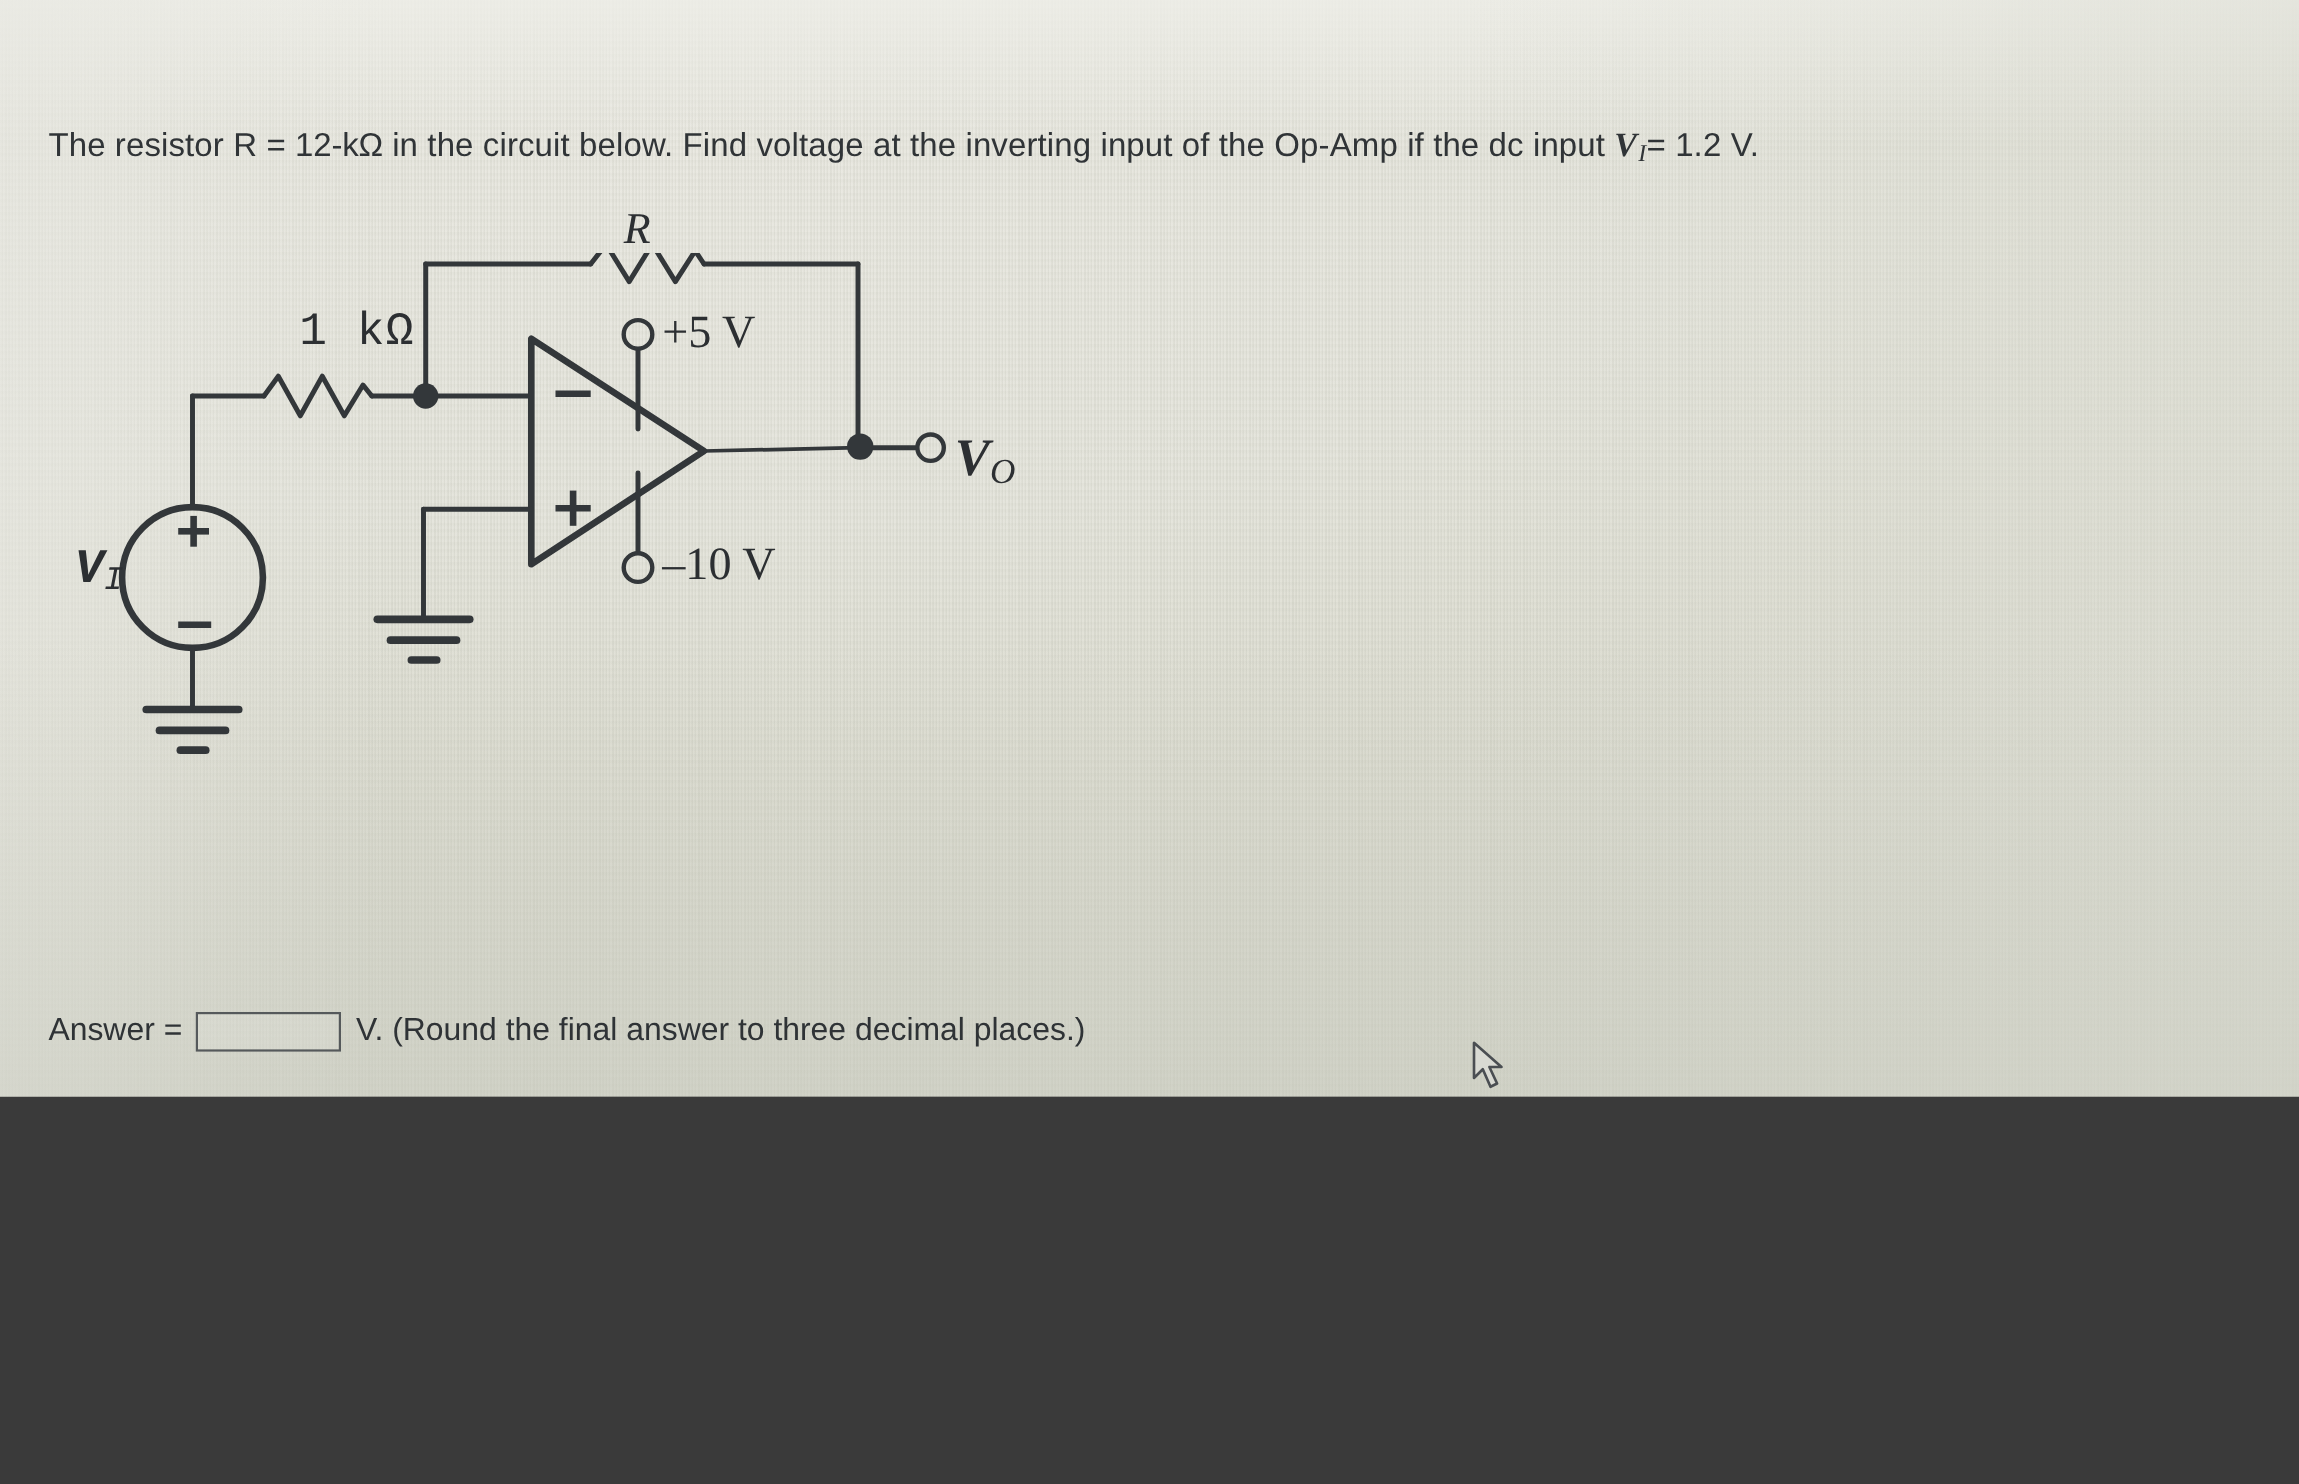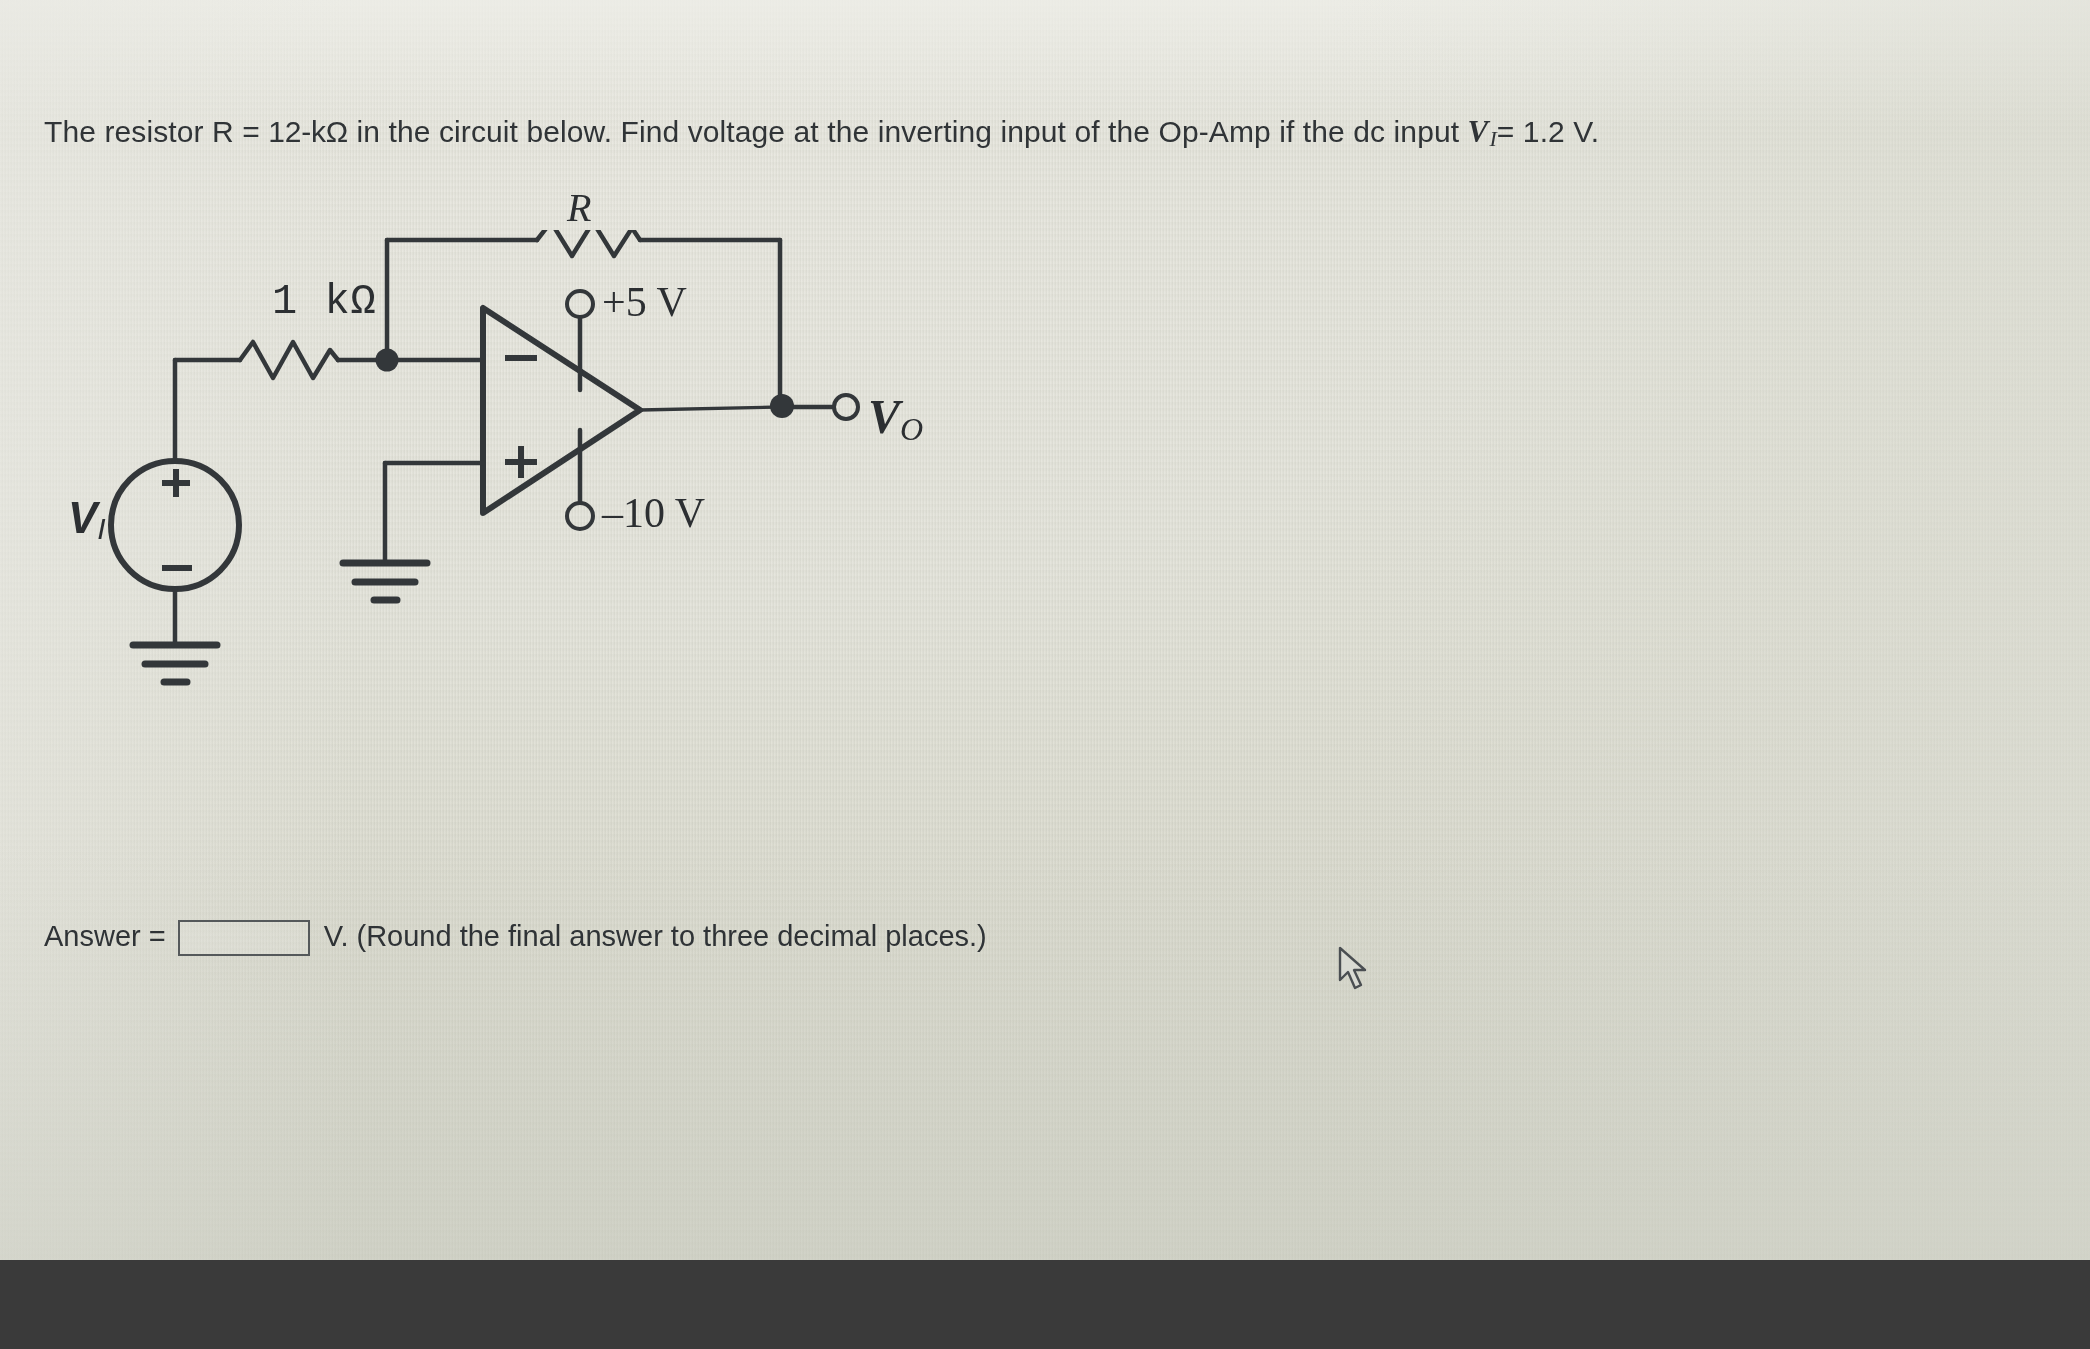--- a/index.html
+++ b/index.html
@@ -3,21 +3,21 @@
 <meta charset="utf-8">
 <style>
   html, body {
     margin: 0;
     padding: 0;
     background: #3a3a3a;
   }
   #screen {
     position: relative;
     width: 2090px;
-    height: 1260px;
+    height: 997px;
     overflow: hidden;
     background:
       
       repeating-linear-gradient(90deg,
         rgba(255,255,255,0.055) 0px,
         rgba(255,255,255,0.055) 1px,
         rgba(120,125,110,0.075) 2px,
         rgba(120,125,110,0.075) 3px),
       repeating-linear-gradient(0deg,
         rgba(255,255,255,0.03) 0px,
@@ -245,21 +245,21 @@
     </svg>
 
     <div style="position:absolute;left:527px;top:-46px;font-family:'Liberation Serif',serif;font-style:italic;font-size:40px;color:#2c2f32;">R</div>
 
     <div style="position:absolute;left:200px;top:48px;font-family:Liberation Mono, monospace;font-size:42px;color:#2c2f32;letter-spacing:1px;margin-left:32px;">1 kΩ</div>
 
     <div style="position:absolute;left:562px;top:48px;font-family:'Liberation Serif',serif;font-size:42px;color:#2c2f32;">+5 V</div>
 
     <div style="position:absolute;left:562px;top:259px;font-family:'Liberation Serif',serif;font-size:42px;color:#2c2f32;">–10 V</div>
 
-    <div style="position:absolute;left:28px;top:263px;font-family:Liberation Sans, sans-serif;font-size:44px;color:#2c2f32;"><span style="font-style:italic;font-weight:bold;">V</span><span style="font-style:italic;font-size:30px;vertical-align:-6px;">I</span></div>
+    <div style="position:absolute;left:28px;top:263px;font-family:Liberation Mono, monospace;font-size:44px;color:#2c2f32;"><span style="font-style:italic;font-weight:bold;">V</span><span style="font-style:italic;font-size:30px;vertical-align:-6px;">I</span></div>
 
     <div style="position:absolute;left:828px;top:159px;font-family:'Liberation Serif',serif;font-size:48px;color:#2c2f32;"><span style="font-style:italic;font-weight:bold;">V</span><span style="font-style:italic;font-size:32px;vertical-align:-7px;">O</span></div>
   </div>
 
   <div id="answer-row">
     <span id="answer-label">Answer =</span>
     <input id="answer-input" type="text" placeholder="" style="">
     <span id="answer-suffix">V. (Round the final answer to three decimal places.)</span>
   </div>
 

